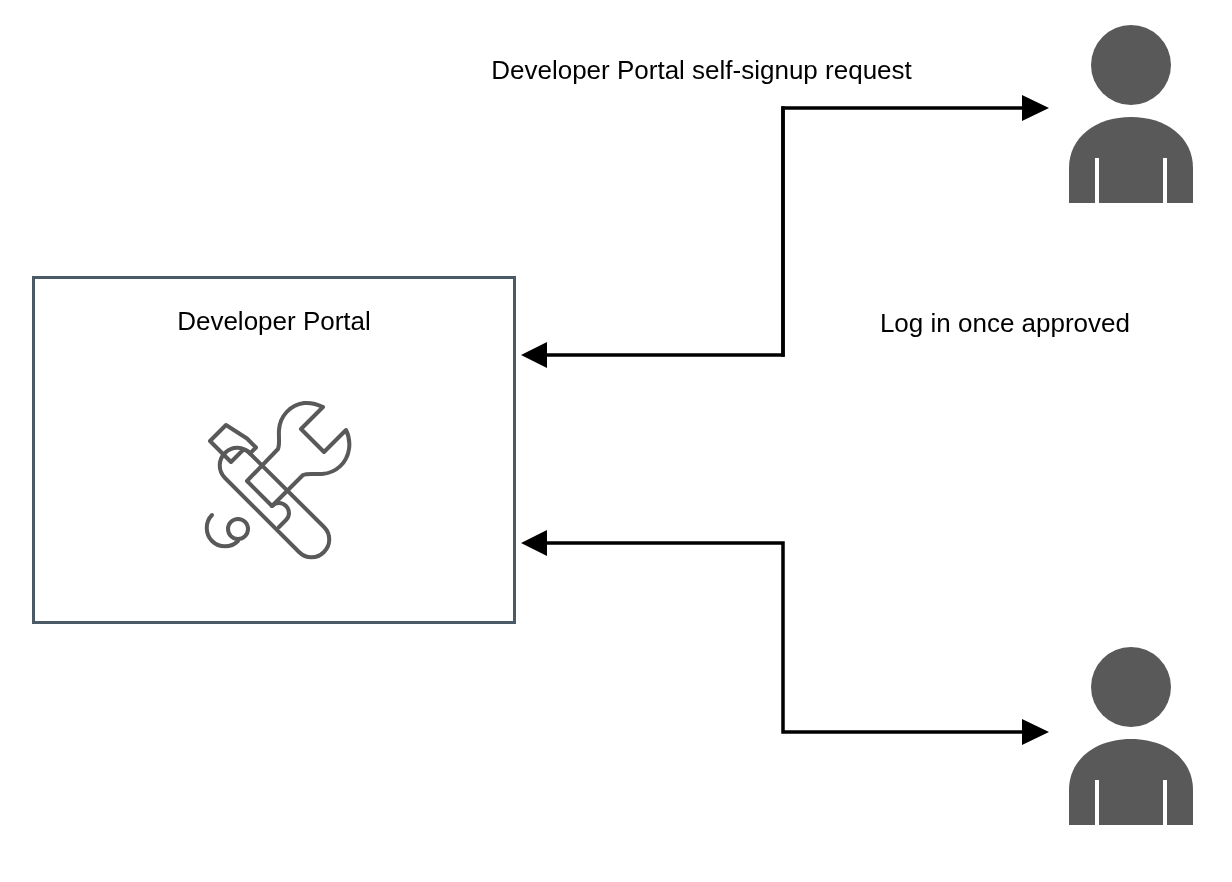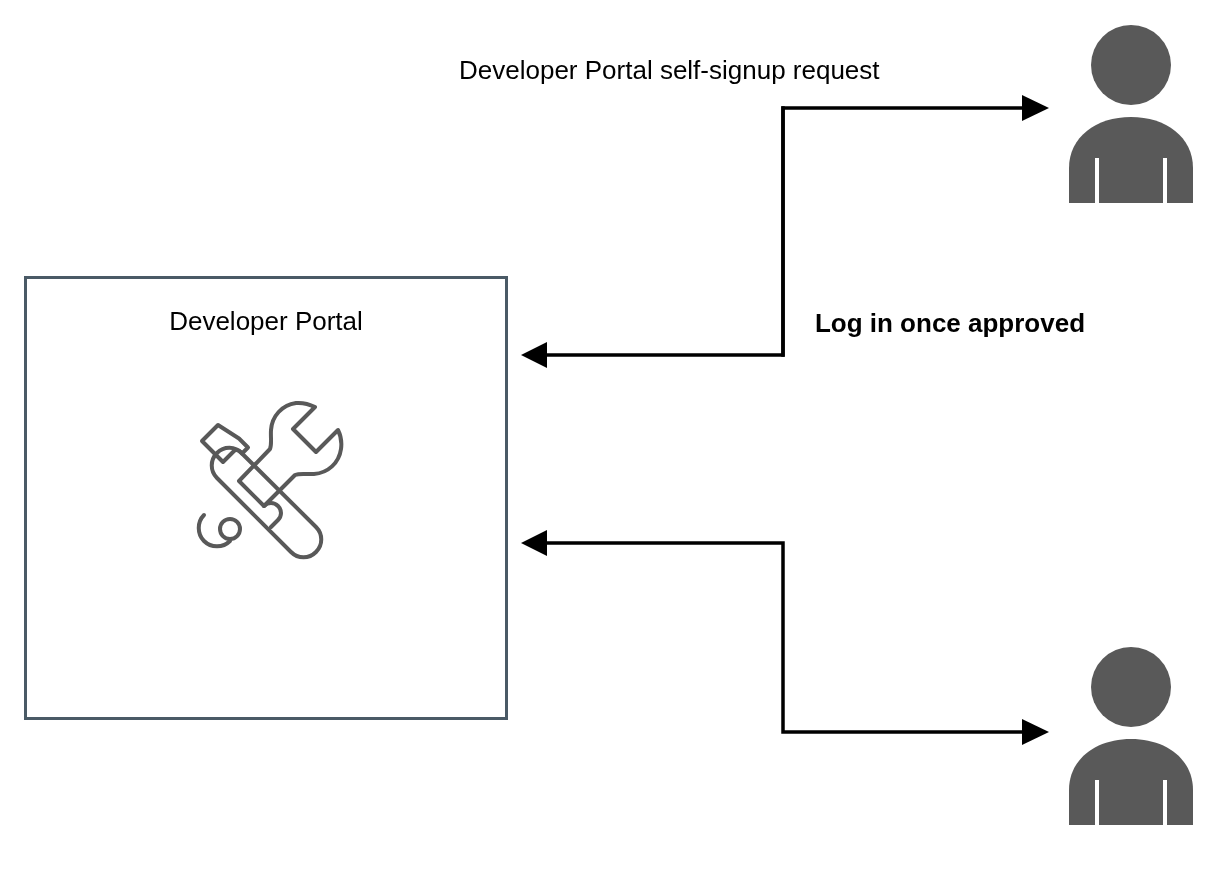--- a/index.html
+++ b/index.html
@@ -28,24 +28,24 @@
     position: absolute;
     left: 0;
     top: 0;
     width: 1232px;
     height: 882px;
   }
 
   
   .portal-node {
     position: absolute;
-    left: 24px;
+    left: 32px;
     top: 276px;
     width: 484px;
-    height: 444px;
+    height: 348px;
     box-sizing: border-box;
     border: 3px solid #4a5a66;
     background: #ffffff;
   }
   .portal-title {
     position: absolute;
     left: 0;
     top: 26px;
     width: 100%;
     text-align: center;
@@ -71,32 +71,32 @@
   }
   .actor-top { left: 1064px; top: 18px; }
   .actor-bottom { left: 1064px; top: 640px; }
 
   
   .edge-label {
     position: absolute;
     font-size: 26px;
     line-height: 35px;
     color: #000000;
+    text-align: center;
   }
   .label-signup {
     left: 459px;
     top: 53px;
     width: 485px;
   }
   .label-login {
     left: 770px;
     top: 306px;
     width: 360px;
-    text-align: center;
-    font-weight: bold;
+    text-align: right;
   }
   .label-admin {
     left: 574px;
     top: 747px;
     width: 430px;
   }
 </style>
 </head>
 <body>
 

